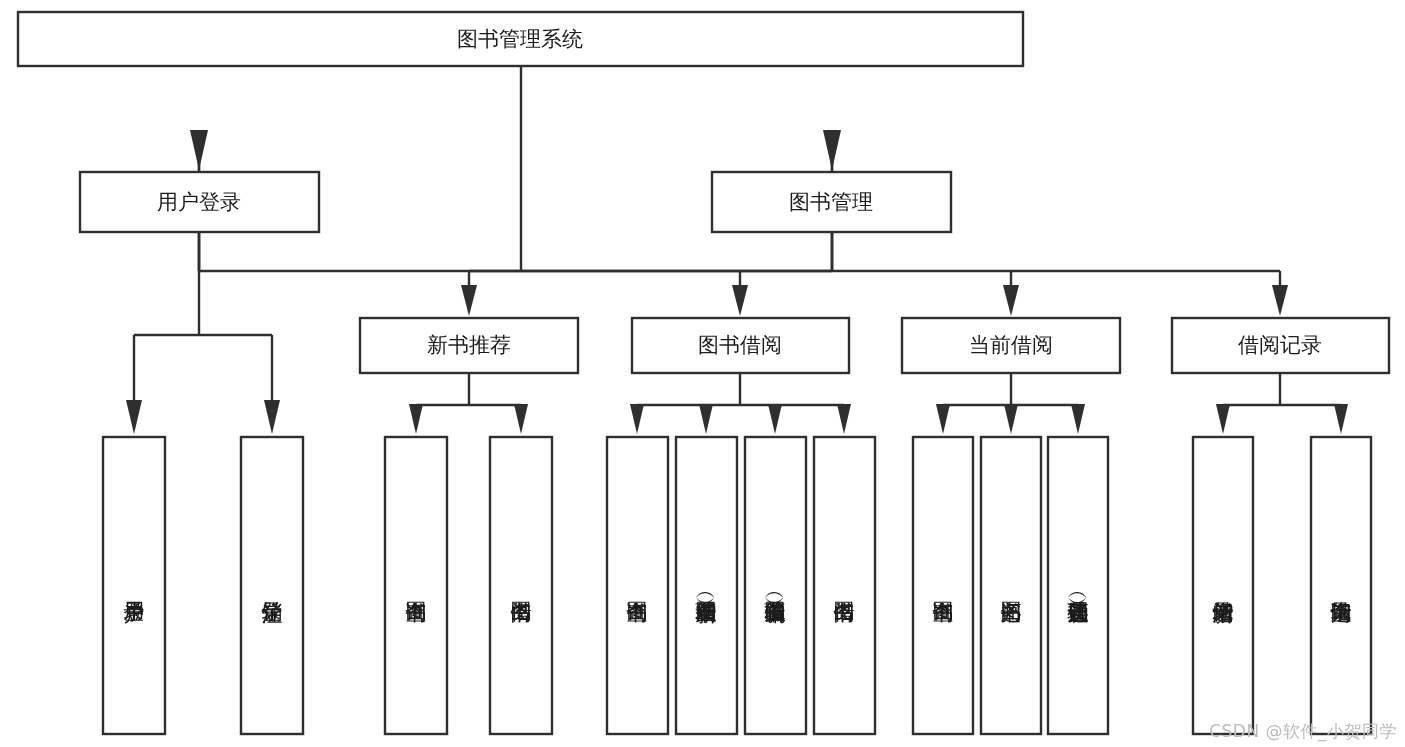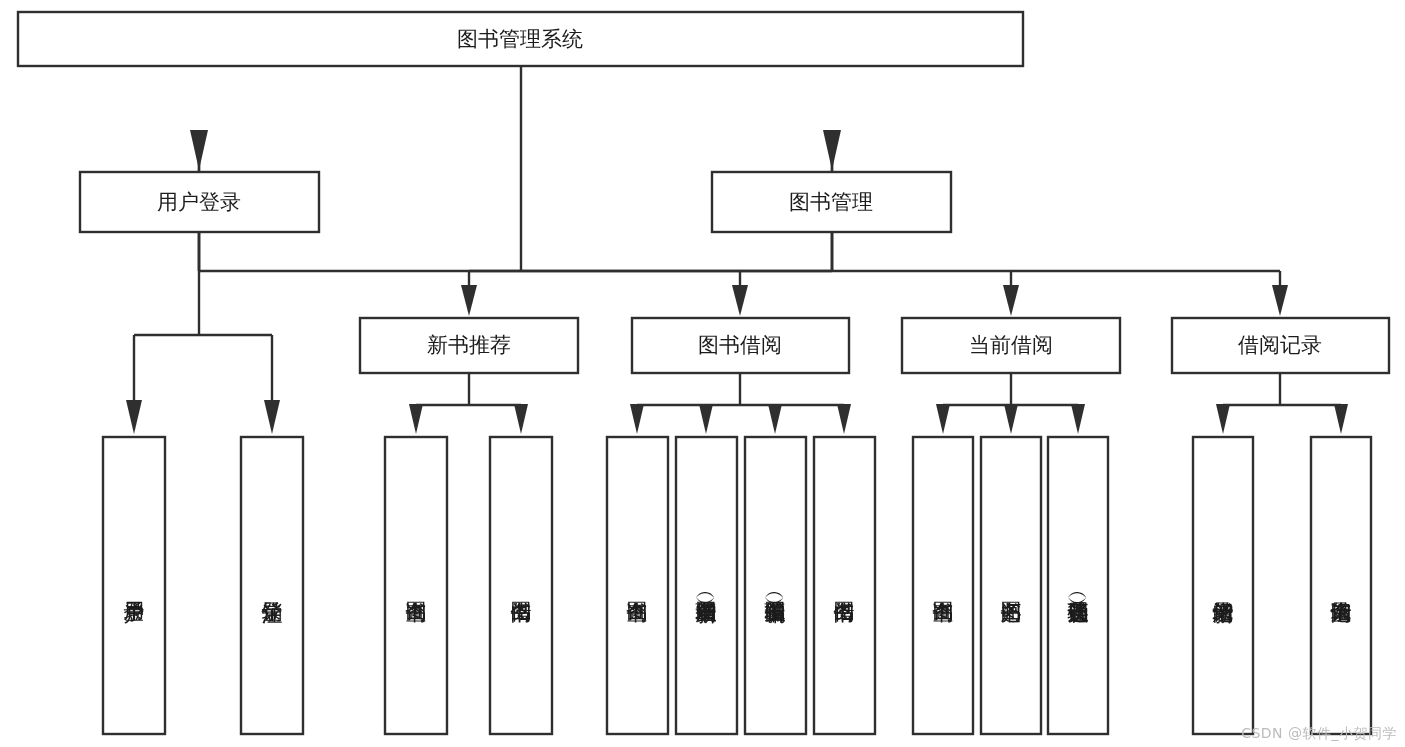--- a/index.html
+++ b/index.html
@@ -54,21 +54,21 @@
   }
   .arrow-head {
     fill: #2f2f2f;
     stroke: none;
   }
   .watermark {
     position: absolute;
     right: 8px;
     bottom: 4px;
     font-family: "DejaVu Sans", "Liberation Sans", sans-serif;
-    font-size: 14px;
+    font-size: 17px;
     color: #bcbcbc;
     letter-spacing: 0.5px;
     white-space: nowrap;
     user-select: none;
   }
 </style>
 </head>
 <body>
 
 <div id="diagram-root">

